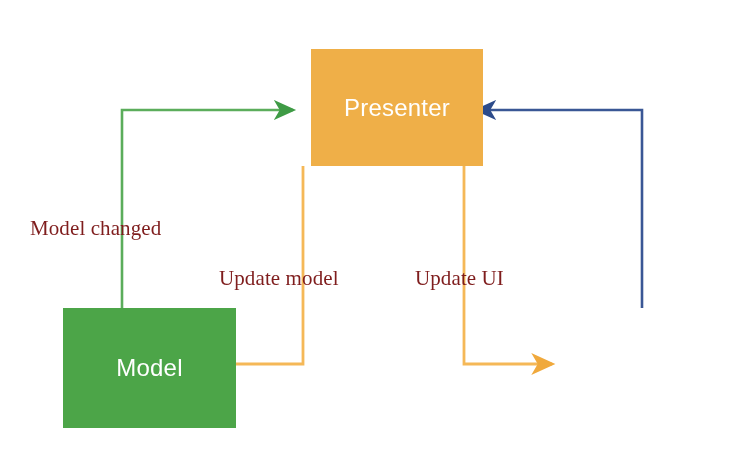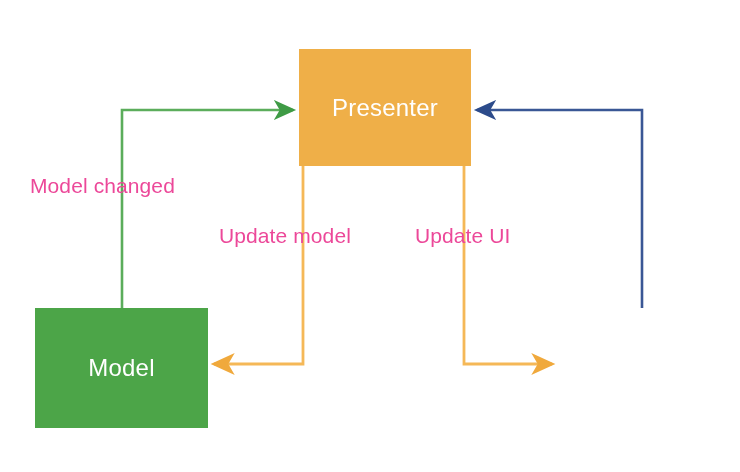--- a/index.html
+++ b/index.html
@@ -21,40 +21,42 @@
     left: 0;
     width: 740px;
     height: 472px;
   }
   .node-box {
     position: absolute;
     display: flex;
     align-items: center;
     justify-content: center;
     box-sizing: border-box;
+    margin-left: 12px;
   }
   .node-label {
     color: #ffffff;
     font-size: 24px;
     font-weight: 300;
     letter-spacing: 0.2px;
     font-family: "Liberation Sans", sans-serif;
     white-space: nowrap;
   }
   .edge-label {
     position: absolute;
-    color: #ec4899;
+    color: #7f1d1d;
     font-size: 21px;
     font-weight: 400;
     letter-spacing: 0.1px;
-    font-family: Liberation Sans, sans-serif;
+    font-family: Liberation Serif, serif;
     white-space: nowrap;
+    margin-top: 42px;
   }
   #presenter-box { left: 299px; top: 49px; width: 172px; height: 117px; }
-  #model-box     { left: 35px;  top: 308px; width: 173px; height: 120px; }
+  #model-box     { left: 51px;  top: 308px; width: 173px; height: 120px; }
   #view-box      { left: 558px; top: 308px; width: 172px; height: 120px; }
   #label-model-changed { left: 30px;  top: 174px; }
   #label-update-model  { left: 219px; top: 224px; }
   #label-update-ui     { left: 415px; top: 224px; }
   #label-user-actions  { left: 570px; top: 174px; }
 </style>
 </head>
 <body>
 
 <div id="canvas">

